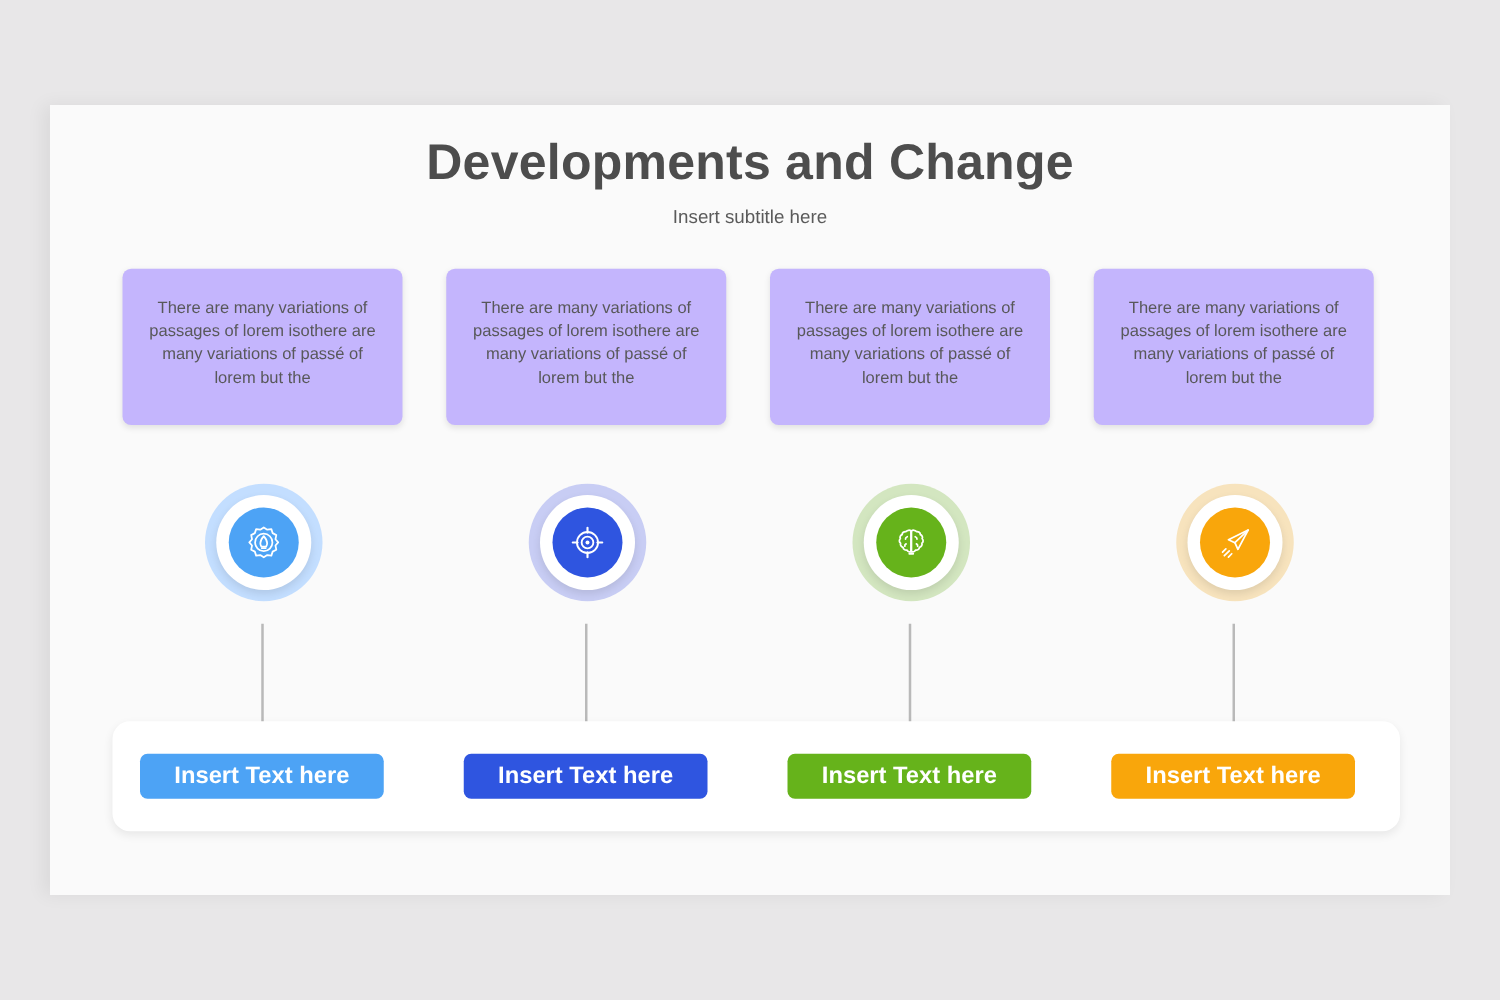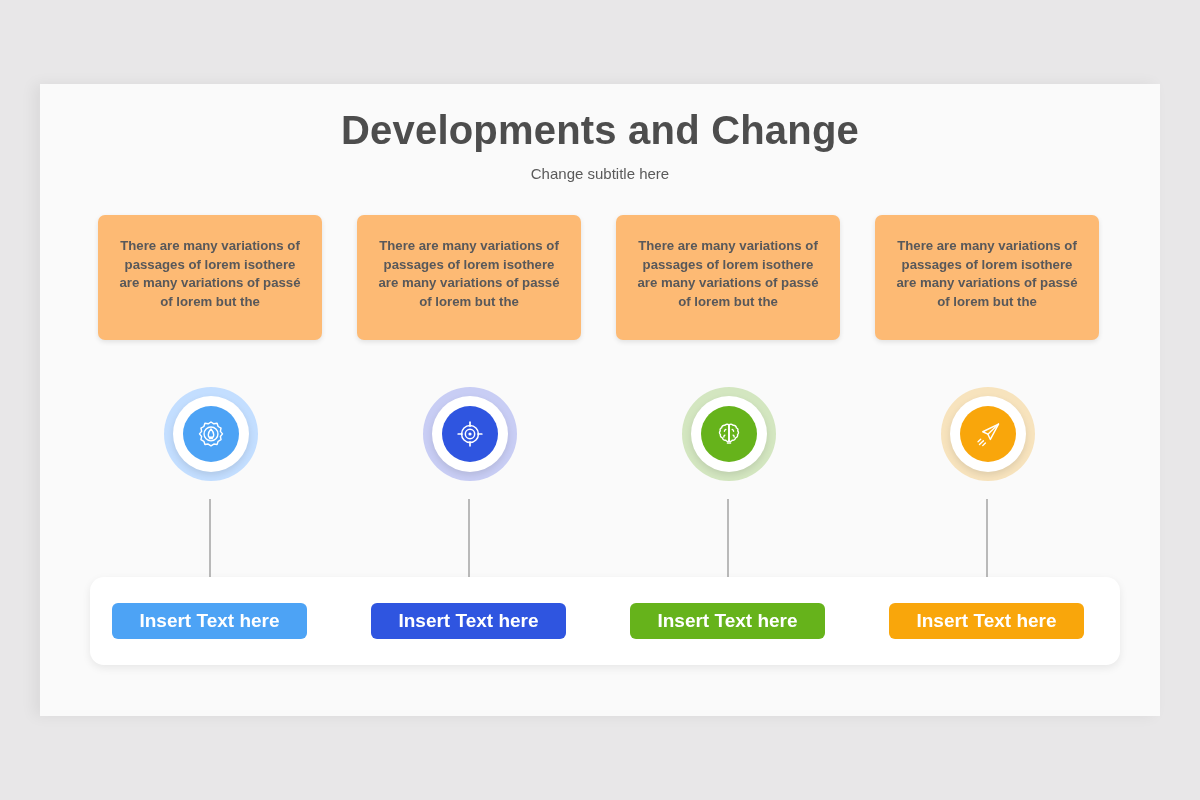--- a/index.html
+++ b/index.html
@@ -23,23 +23,23 @@
   }
   .subtitle{
     position:absolute;left:0;top:81px;width:1120px;text-align:center;
     font-size:15px;color:#5a5a5a;font-weight:400;
   }
 
   
   .cards{position:absolute;left:0;top:131px;width:1120px;height:125px;}
   .card{
     position:absolute;top:0;width:224px;height:125px;
-    background:#fdba74;border-radius:7px;
+    background:#c4b5fd;border-radius:7px;
     box-shadow:0 2px 5px rgba(0,0,0,0.10);
-    box-sizing:border-box;padding:22px 16px 0 16px;font-weight:bold;
+    box-sizing:border-box;padding:22px 16px 0 16px;
   }
   .card p{
     margin:0;text-align:center;font-size:13.2px;line-height:18.6px;
     color:#58585a;
   }
   .card.c0{left:58px;}
   .card.c1{left:317px;}
   .card.c2{left:576px;}
   .card.c3{left:835px;}
 
@@ -94,21 +94,21 @@
   .btn.k2{left:590px;}
   .btn.k3{left:849px;}
 </style>
 </head>
 <body style="background: rgb(232, 231, 232);">
 
 <div class="page">
   <div class="slide" style="background: rgb(250, 250, 250);">
 
     <div class="title">Developments and Change</div>
-    <div class="subtitle">Change subtitle here</div>
+    <div class="subtitle">Insert subtitle here</div>
 
     <div class="cards">
       <div class="card c0">
         <p>There are many variations of passages of lorem isothere are many variations of passé of lorem but the</p>
       </div>
       <div class="card c1">
         <p>There are many variations of passages of lorem isothere are many variations of passé of lorem but the</p>
       </div>
       <div class="card c2">
         <p>There are many variations of passages of lorem isothere are many variations of passé of lorem but the</p>

